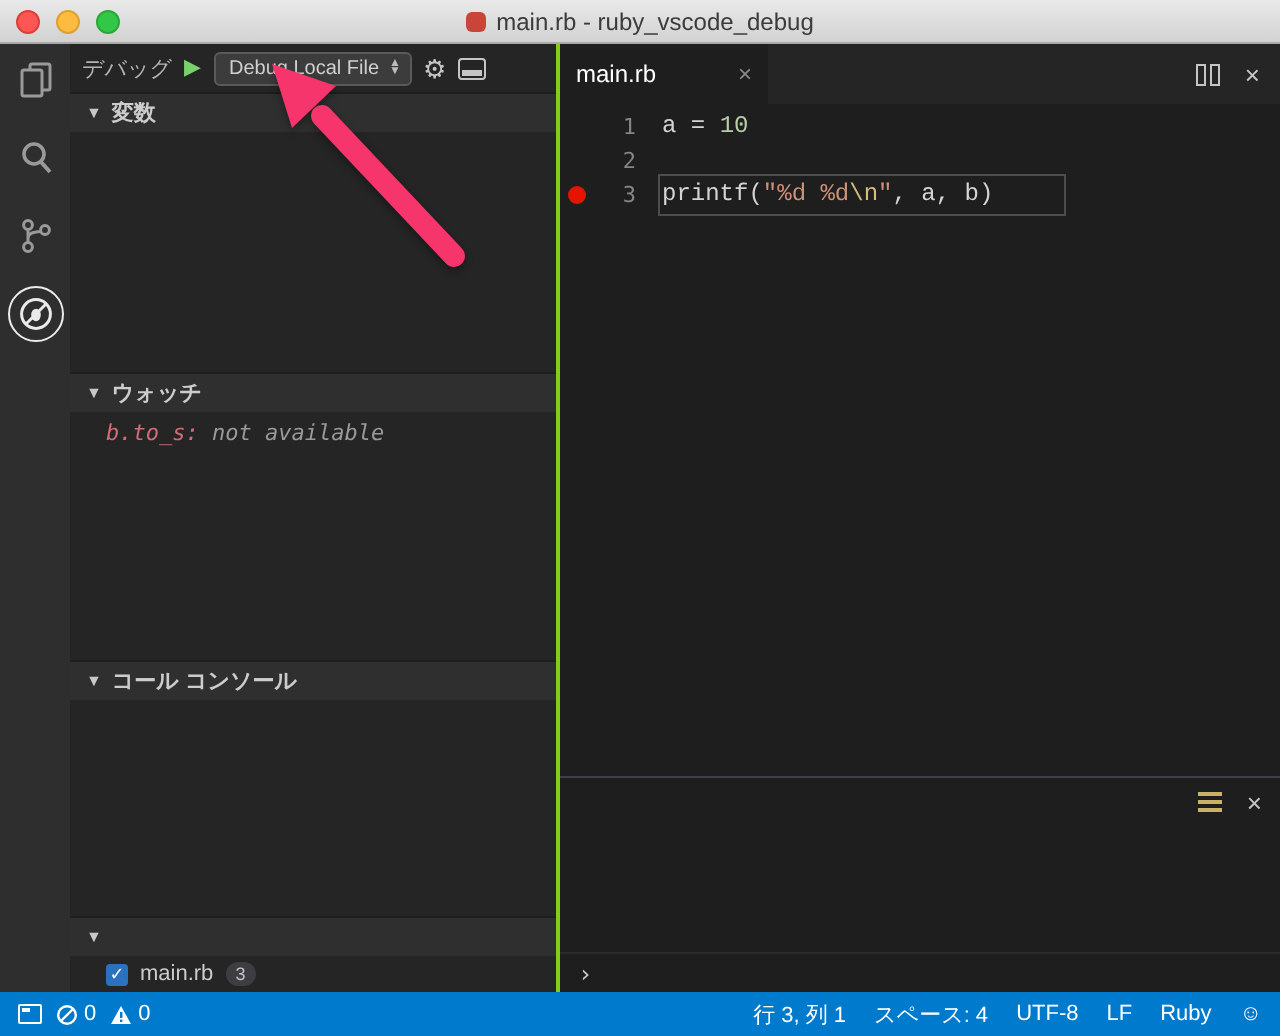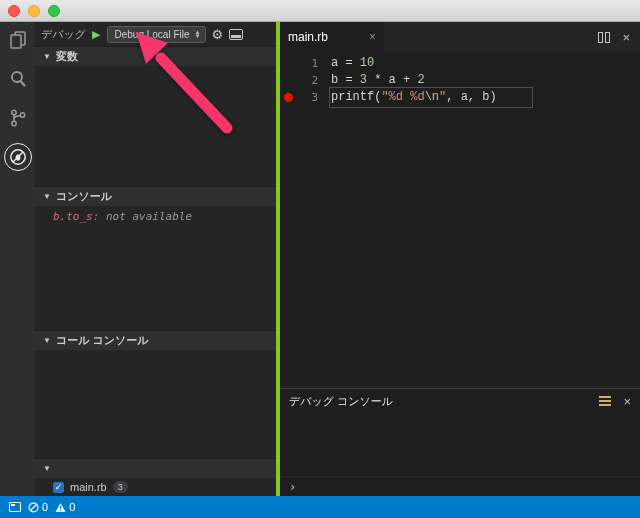--- a/index.html
+++ b/index.html
@@ -23,21 +23,21 @@
   .main { position:absolute; top:22px; left:0; right:0; bottom:22px; display:flex; }
 
   
   .activitybar { width:35px; background:#2e2e2e; display:flex; flex-direction:column;
     align-items:center; padding-top:4px; gap:11px; flex:none; }
   .ab-item { width:28px; height:28px; display:flex; align-items:center; justify-content:center; cursor:pointer; }
   .ab-item.active { border:1px solid #ececec; border-radius:50%; }
 
   
   .sidebar { width:245px; background:#252526; display:flex; flex-direction:column;
-    border-right:4px solid #84cc16; flex:none; overflow:hidden; }
+    border-right:2px solid #84cc16; flex:none; overflow:hidden; }
   .debug-toolbar { height:24px; display:flex; align-items:center; padding:0 6px; gap:6px; flex:none; }
   .dt-title { font-size:11px; color:#b4b4b4; }
   .play-button { color:#79d06c; font-size:11px; background:none; border:none; cursor:pointer; line-height:1; }
   .launch-select { height:17px; background:#3c3c3c; border:1px solid #5a5a5a; border-radius:3px;
     color:#d0d0d0; font-size:10px; display:flex; align-items:center; padding:0 4px 0 7px; gap:5px; cursor:pointer; }
   .updown { display:flex; flex-direction:column; font-size:6px; line-height:4px; color:#bdbdbd; }
   .gear { color:#c5c5c5; font-size:13px; cursor:pointer; line-height:1; }
   .console-open-icon { width:14px; height:11px; border:1px solid #c5c5c5; border-radius:2px; position:relative; cursor:pointer; }
   .console-open-icon:after { content:""; position:absolute; left:1px; right:1px; bottom:1px; height:3px; background:#c5c5c5; }
 
@@ -107,20 +107,24 @@
 <body>
 
 <div class="window">
 
   <div class="titlebar">
     <div class="traffic">
       <span class="tl red"></span>
       <span class="tl yellow"></span>
       <span class="tl green"></span>
     </div>
+    <div class="win-title">
+      <span class="file-dot"></span>
+      <span>main.rb - ruby_vscode_debug</span>
+    </div>
   </div>
 
   <div class="main">
 
     <div class="activitybar">
       <div class="ab-item">
         <svg width="22" height="22" viewBox="0 0 22 22">
           <rect x="8" y="3" width="10" height="13" rx="1" fill="none" stroke="#9a9a9a" stroke-width="1.5"></rect>
           <rect x="4" y="6" width="10" height="13" rx="1" fill="#2e2e2e" stroke="#9a9a9a" stroke-width="1.5"></rect>
         </svg>
@@ -164,21 +168,21 @@
       </div>
 
       <div class="section-header">
         <span class="chev">▼</span>
         <span>変数</span>
       </div>
       <div class="sec-body vars"></div>
 
       <div class="section-header">
         <span class="chev">▼</span>
-        <span>コンソール</span>
+        <span>ウォッチ</span>
       </div>
       <div class="sec-body watch">
         <div class="watch-item">
           <span class="watch-expr">b.to_s:</span><span class="watch-val"> not available</span>
         </div>
       </div>
 
       <div class="section-header">
         <span class="chev">▼</span>
         <span>コール コンソール</span>
@@ -213,35 +217,33 @@
       <div class="code-area">
         <div>
             <div class="code-line">
               <span class="glyph"></span>
               <span class="lnum">1</span>
               <span class="ctext"><span class="tk-plain">a = </span><span class="tk-num">10</span></span>
             </div>
             <div class="code-line">
               <span class="glyph"></span>
               <span class="lnum">2</span>
-              <span class="ctext"><span class="tk-plain">b = </span><span class="tk-num">3</span><span class="tk-plain"> * a + </span><span class="tk-num">2</span></span>
             </div>
             <div class="code-line current">
               <span class="glyph">
                 <span class="bp"></span>
               </span>
               <span class="lnum">3</span>
               <span class="ctext"><span class="tk-plain">printf(</span><span class="tk-str">"%d %d</span><span class="tk-esc">\n</span><span class="tk-str">"</span><span class="tk-plain">, a, b)</span></span>
             </div>
           </div>
       </div>
 
       <div class="panel">
         <div class="panel-header">
-          <span class="panel-title">デバッグ コンソール</span>
           <div class="panel-actions">
             <span class="clear-icon">
                 <i></i>
                 <i></i>
                 <i></i>
               </span>
             <span class="x-icon">×</span>
           </div>
         </div>
         <div class="panel-body"></div>
@@ -260,19 +262,27 @@
         <line x1="2.5" y1="8.5" x2="8.5" y2="2.5" stroke="#fff" stroke-width="1.2"></line>
       </svg>
       <span>0</span>
       <svg width="11" height="11" viewBox="0 0 11 11" style="margin-left:4px">
         <path d="M5.5 1 L10.5 10 H0.5 Z" fill="#fff"></path>
         <rect x="5" y="4" width="1.2" height="3" fill="#007acc"></rect>
         <rect x="5" y="7.8" width="1.2" height="1.2" fill="#007acc"></rect>
       </svg>
       <span>0</span>
     </div>
+    <div class="sb-right">
+      <span class="sb-item">行 3, 列 1</span>
+      <span class="sb-item">スペース: 4</span>
+      <span class="sb-item">UTF-8</span>
+      <span class="sb-item">LF</span>
+      <span class="sb-item">Ruby</span>
+      <span class="sb-item">☺</span>
+    </div>
   </div>
 
   <svg class="arrow-overlay" width="640" height="518" viewBox="0 0 640 518">
     <line x1="227" y1="128" x2="161" y2="58" stroke="#f5356b" stroke-width="11" stroke-linecap="round"></line>
     <polygon points="136,32 168,43 146,64" fill="#f5356b"></polygon>
   </svg>
 </div>
 
 </body></html>

